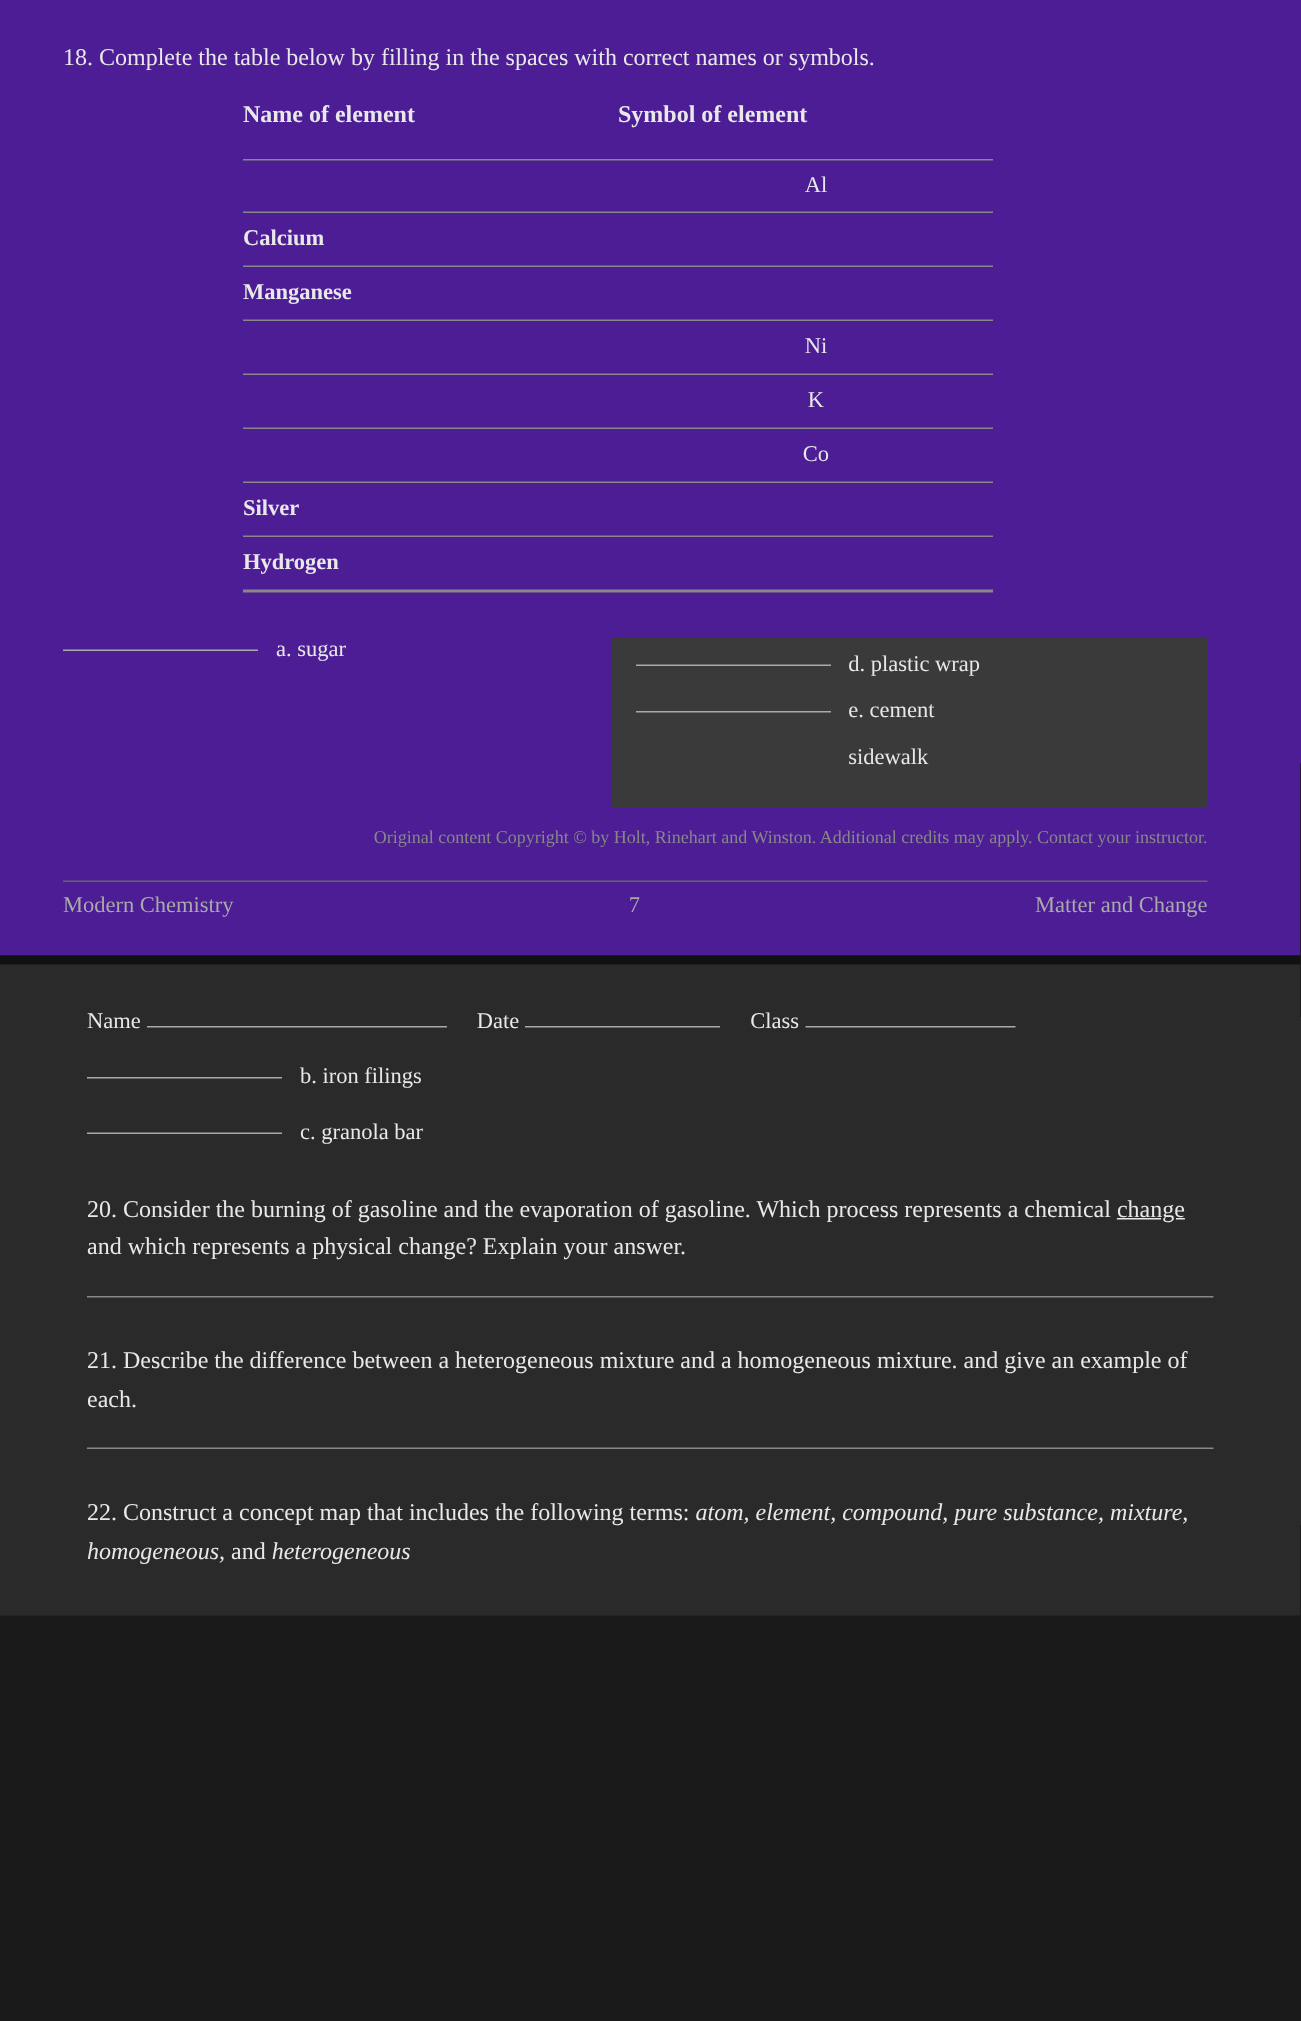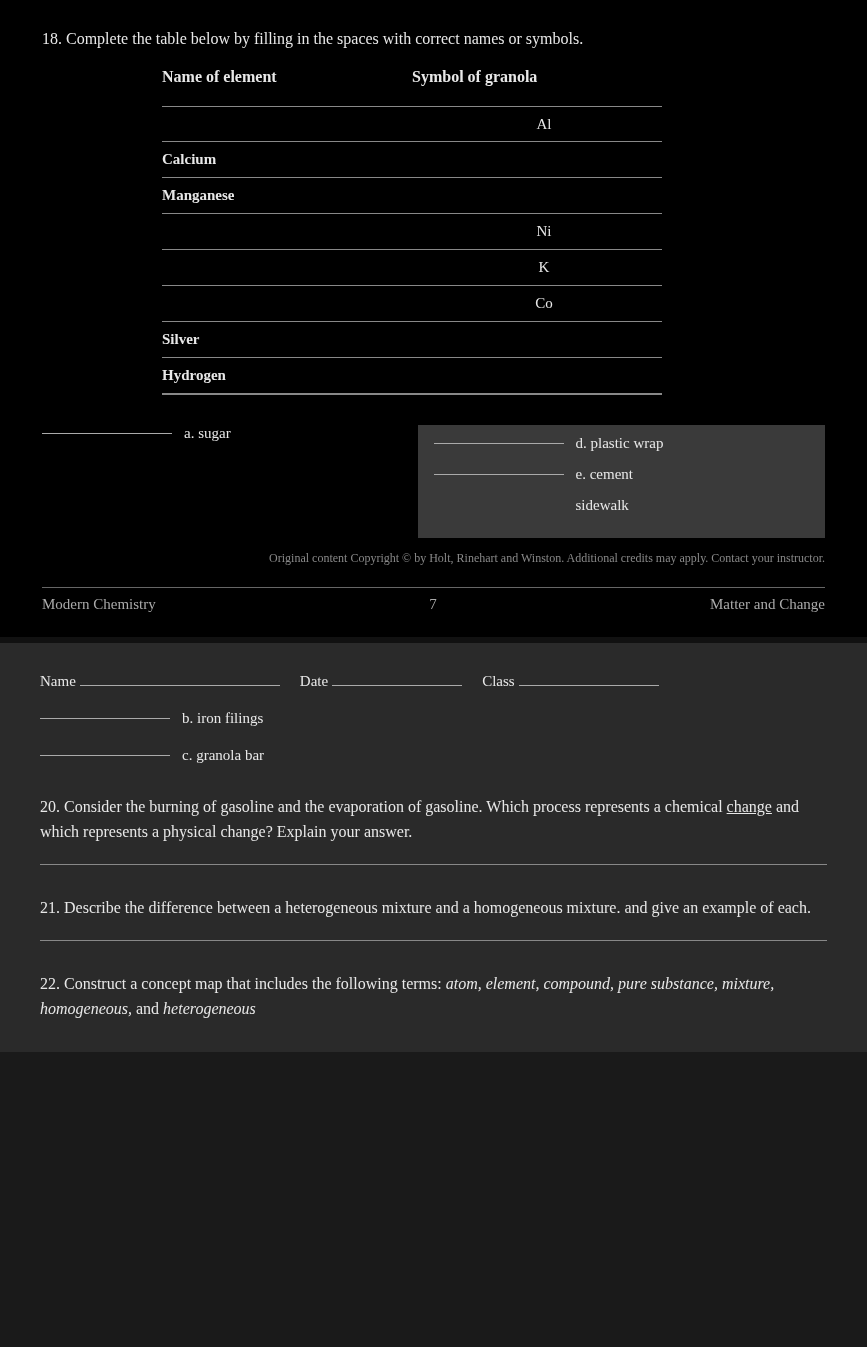--- a/index.html
+++ b/index.html
@@ -6,22 +6,22 @@
     body {
       background: #1a1a1a;
       color: #e8e8e8;
       font-family: 'Times New Roman', Times, serif;
       width: 867px;
       min-height: 1347px;
       font-size: 16px;
     }
 
     .page-top {
-      background: #000000;
-      padding: 30px 42px 20px 42px;
+      background: #4c1d95;
+      padding: 30px 62px 20px 42px;
     }
 
     .question-18 {
       margin-bottom: 20px;
     }
 
     .q-text {
       font-size: 16px;
       margin-bottom: 20px;
       color: #e8e8e8;
@@ -142,21 +142,21 @@
 
     
     .page-divider {
       height: 6px;
       background: #111;
     }
 
     
     .page-bottom {
       background: #2a2a2a;
-      padding: 30px 40px;
+      padding: 30px 58px;
     }
 
     .name-date-class {
       display: flex;
       gap: 0;
       align-items: baseline;
       margin-bottom: 20px;
       font-size: 15px;
     }
 
@@ -246,21 +246,21 @@
 
   <div class="question-18">
     <p class="q-text">
       <span>18.</span>
       <span>Complete the table below by filling in the spaces with correct names or symbols.</span>
     </p>
 
     <div class="element-table">
       <div class="table-header">
         <div class="col-name">Name of element</div>
-        <div class="col-symbol">Symbol of granola</div>
+        <div class="col-symbol">Symbol of element</div>
       </div>
 
       <div class="table-row-el table-top-line">
         <div class="col-name"></div>
         <div class="col-symbol">Al</div>
       </div>
 
       <div class="table-row-el">
         <div class="col-name"><strong>Calcium</strong></div>
         <div class="col-symbol"></div>

